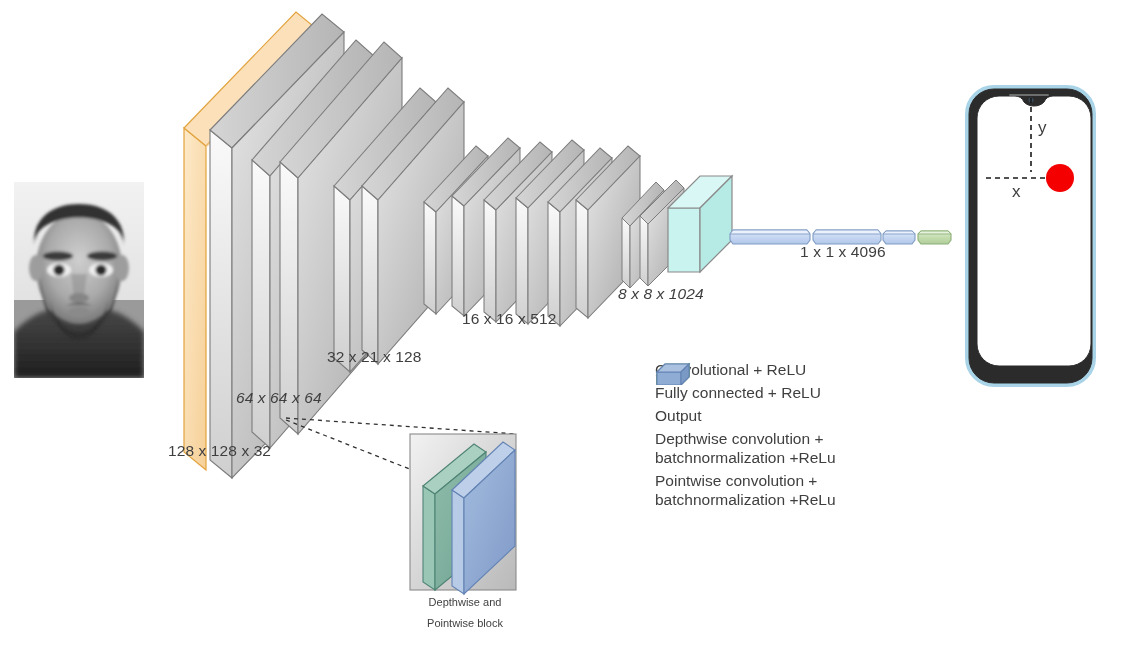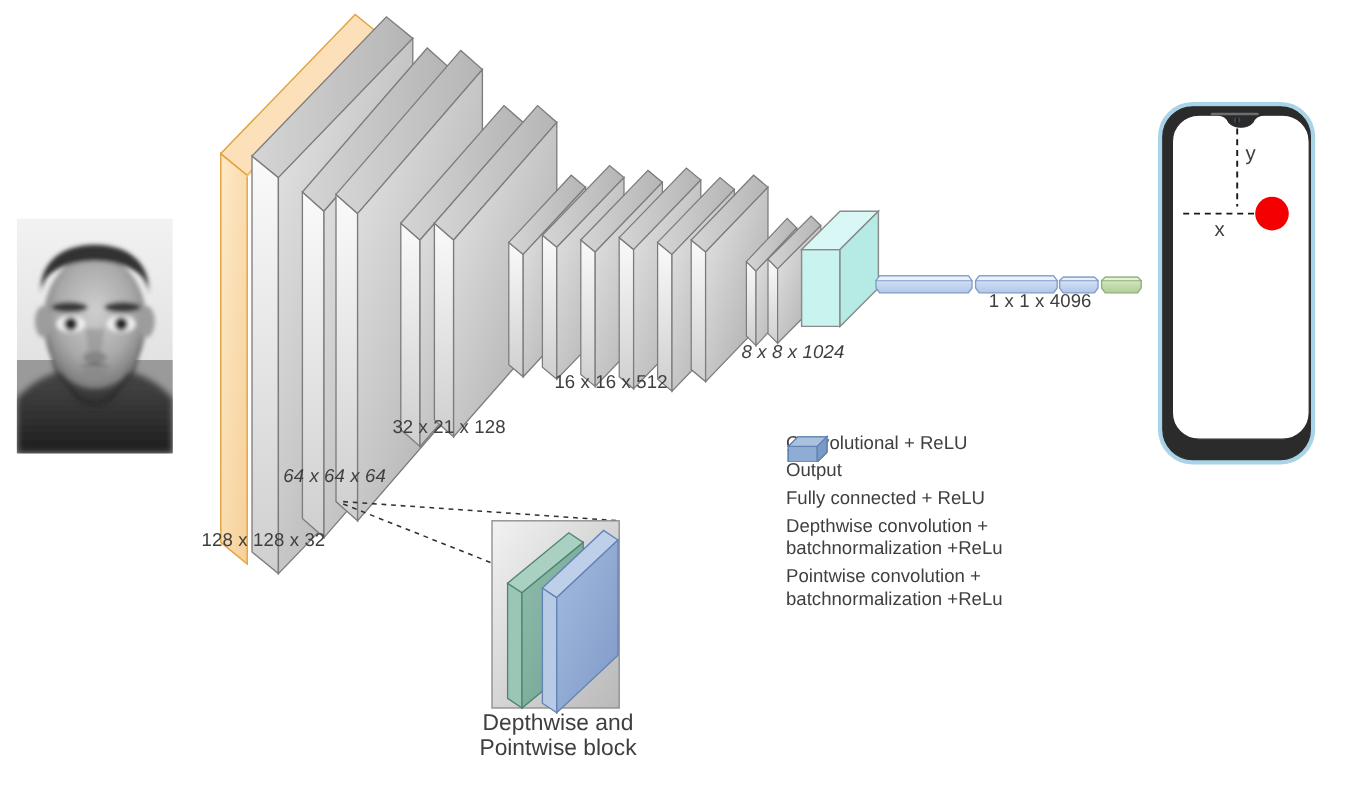--- a/index.html
+++ b/index.html
@@ -8,21 +8,21 @@
   #root{position:absolute;left:0;top:0;width:1127px;height:662px;}
   svg{position:absolute;left:0;top:0;}
   .lbl{position:absolute;font-size:15.5px;color:#3f3f3f;white-space:nowrap;
        font-family:"Liberation Sans","DejaVu Sans",sans-serif;letter-spacing:.1px;}
   .legend{position:absolute;left:655px;top:358px;width:330px;}
   .legrow{display:flex;align-items:flex-start;margin-bottom:2px;}
   .legsw{width:36px;height:26px;flex:0 0 36px;margin-right:12px;margin-top:1px;}
   .legtxt{font-size:15.5px;color:#3f3f3f;line-height:19px;padding-top:2px;
           font-family:"Liberation Sans","DejaVu Sans",sans-serif;}
   .insetcap{position:absolute;left:395px;top:592px;width:140px;text-align:center;
-            font-size:19px;line-height:21px;color:#3f3f3f;}
+            font-size:11px;line-height:21px;color:#3f3f3f;}
   .photo{position:absolute;left:14px;top:182px;width:130px;height:196px;}
 </style>
 </head>
 <body>
 
 <div id="root">
 
   <svg class="photo" width="130" height="196" viewBox="0 0 130 196">
     <defs>
       <linearGradient id="bgwall" x1="0" y1="0" x2="0" y2="1">
@@ -250,54 +250,54 @@
       <line x1="986" y1="178" x2="1047" y2="178" stroke="#1A1A1A" stroke-width="1.6" stroke-dasharray="5 4"></line>
       <circle cx="1060" cy="178" r="14" fill="#F40000"></circle>
     </g>
   </svg>
 
   <div class="lbl" style="left:168px;top:442px;">128 x 128 x 32</div>
   <div class="lbl" style="left:236px;top:389px;font-style:italic;">64 x 64 x 64</div>
   <div class="lbl" style="left:327px;top:348px;">32 x 21 x 128</div>
   <div class="lbl" style="left:462px;top:310px;">16 x 16 x 512</div>
   <div class="lbl" style="left:618px;top:285px;font-style:italic;">8 x 8 x 1024</div>
-  <div class="lbl" style="left:800px;top:243px;margin-left:24px;">1 x 1 x 4096</div>
+  <div class="lbl" style="left:800px;top:243px;">1 x 1 x 4096</div>
 
   <div class="lbl" style="left:1038px;top:118px;font-size:17px;">y</div>
   <div class="lbl" style="left:1012px;top:182px;font-size:17px;">x</div>
 
   <div class="insetcap">
     <div>Depthwise and</div>
     <div>Pointwise block</div>
   </div>
 
   <div class="legend" id="legend">
       <div class="legrow">
         <svg class="legsw" viewBox="0 0 36 26">
           <polygon points="2,16 2,25 26,25 26,16" fill="#FCE3BC" stroke="#E2A33D" stroke-width="1.1"></polygon>
           <polygon points="2,16 10,8 34,8 26,16" fill="#FDEFD9" stroke="#E2A33D" stroke-width="1.1"></polygon>
           <polygon points="26,16 34,8 34,17 26,25" fill="#F3CF97" stroke="#E2A33D" stroke-width="1.1"></polygon>
         </svg>
         <div class="legtxt">Convolutional + ReLU</div>
       </div>
       <div class="legrow">
         <svg class="legsw" viewBox="0 0 36 26">
+          <polygon points="2,16 2,25 26,25 26,16" fill="#D8E4F7" stroke="#7F9CC4" stroke-width="1.1"></polygon>
+          <polygon points="2,16 10,8 34,8 26,16" fill="#EAF1FB" stroke="#7F9CC4" stroke-width="1.1"></polygon>
+          <polygon points="26,16 34,8 34,17 26,25" fill="#C2D3F0" stroke="#7F9CC4" stroke-width="1.1"></polygon>
+        </svg>
+        <div class="legtxt">Fully connected + ReLU</div>
+      </div>
+      <div class="legrow">
+        <svg class="legsw" viewBox="0 0 36 26">
           <polygon points="2,16 2,25 26,25 26,16" fill="#DCEBD3" stroke="#8CB077" stroke-width="1.1"></polygon>
           <polygon points="2,16 10,8 34,8 26,16" fill="#EDF5E8" stroke="#8CB077" stroke-width="1.1"></polygon>
           <polygon points="26,16 34,8 34,17 26,25" fill="#C9DFBD" stroke="#8CB077" stroke-width="1.1"></polygon>
         </svg>
         <div class="legtxt">Output</div>
-      </div>
-      <div class="legrow">
-        <svg class="legsw" viewBox="0 0 36 26">
-          <polygon points="2,16 2,25 26,25 26,16" fill="#D8E4F7" stroke="#7F9CC4" stroke-width="1.1"></polygon>
-          <polygon points="2,16 10,8 34,8 26,16" fill="#EAF1FB" stroke="#7F9CC4" stroke-width="1.1"></polygon>
-          <polygon points="26,16 34,8 34,17 26,25" fill="#C2D3F0" stroke="#7F9CC4" stroke-width="1.1"></polygon>
-        </svg>
-        <div class="legtxt">Fully connected + ReLU</div>
       </div>
       <div class="legrow">
         <svg class="legsw" viewBox="0 0 36 26">
           <polygon points="2,13 2,26 26,26 26,13" fill="#79AE9A" stroke="#4F8475" stroke-width="1.1"></polygon>
           <polygon points="2,13 10,5 34,5 26,13" fill="#9CC4B4" stroke="#4F8475" stroke-width="1.1"></polygon>
           <polygon points="26,13 34,5 34,18 26,26" fill="#63988A" stroke="#4F8475" stroke-width="1.1"></polygon>
         </svg>
         <div class="legtxt">
           <div>Depthwise convolution +</div>
           <div>batchnormalization +ReLu</div>

